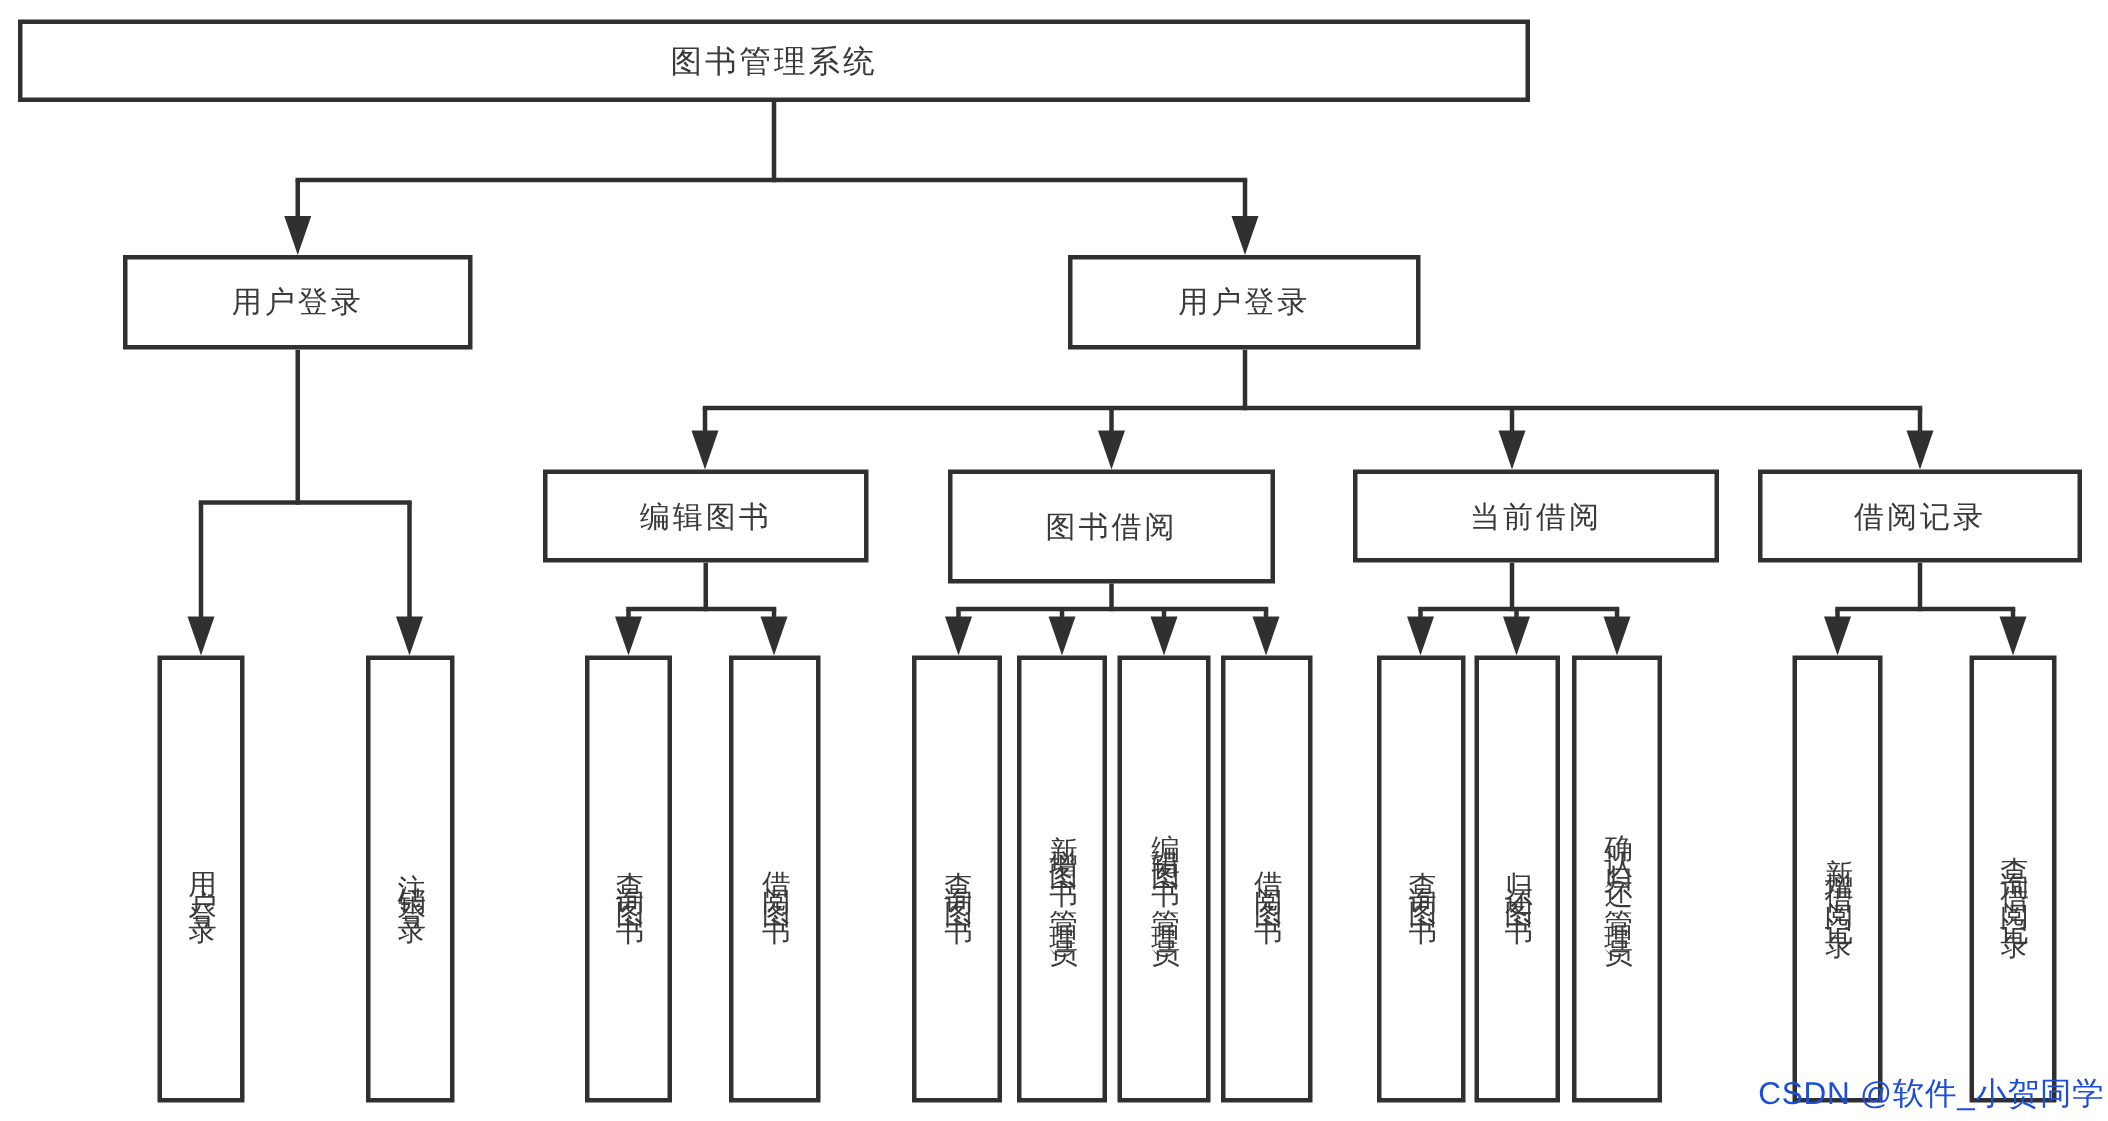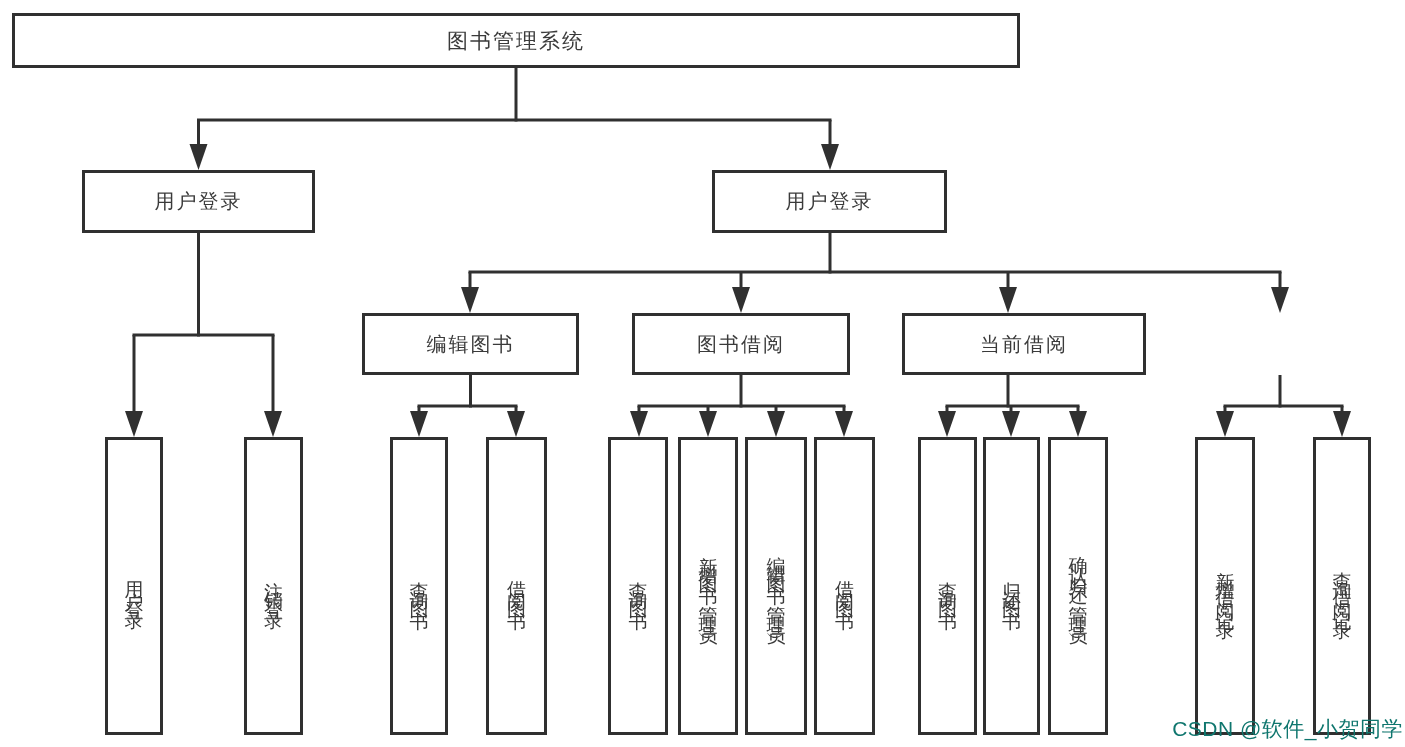--- a/index.html
+++ b/index.html
@@ -35,21 +35,21 @@
     text-orientation: mixed;
     font-size: 19px;
     letter-spacing: 10px;
   }
   .watermark {
     position: absolute;
     right: 2px;
     bottom: 4px;
     font-size: 21px;
     letter-spacing: 0.5px;
-    color: #0f766e;
+    color: #1d4ed8;
     z-index: 3;
     white-space: nowrap;
   }
 </style>
 </head>
 <body>
 
 <div class="stage">
 
   <svg class="connectors" width="1405" height="747" viewBox="0 0 1405 747" fill="#303030" stroke="#303030" stroke-width="3">
@@ -121,25 +121,28 @@
   <div class="node node-h" style="left:82px;top:170px;width:233px;height:63px">
     <span class="lbl">用户登录</span>
   </div>
   <div class="node node-h" style="left:712px;top:170px;width:235px;height:63px">
     <span class="lbl">用户登录</span>
   </div>
 
   <div class="node node-h" style="left:362px;top:313px;width:217px;height:62px">
     <span class="lbl">编辑图书</span>
   </div>
-  <div class="node node-h" style="left:632px;top:313px;width:218px;height:62px">
+  <div class="node node-h" style="left:632px;top:313px;width:218px;height:76px">
     <span class="lbl">图书借阅</span>
   </div>
   <div class="node node-h" style="left:902px;top:313px;width:244px;height:62px">
     <span class="lbl">当前借阅</span>
+  </div>
+  <div class="node node-h" style="left:1172px;top:313px;width:216px;height:62px">
+    <span class="lbl">借阅记录</span>
   </div>
 
   <div class="node node-v" style="left:105px;top:437px;width:58px;height:298px">
     <span class="lbl">用户登录</span>
   </div>
   <div class="node node-v" style="left:244px;top:437px;width:59px;height:298px">
     <span class="lbl">注销登录</span>
   </div>
 
   <div class="node node-v" style="left:390px;top:437px;width:58px;height:298px">

